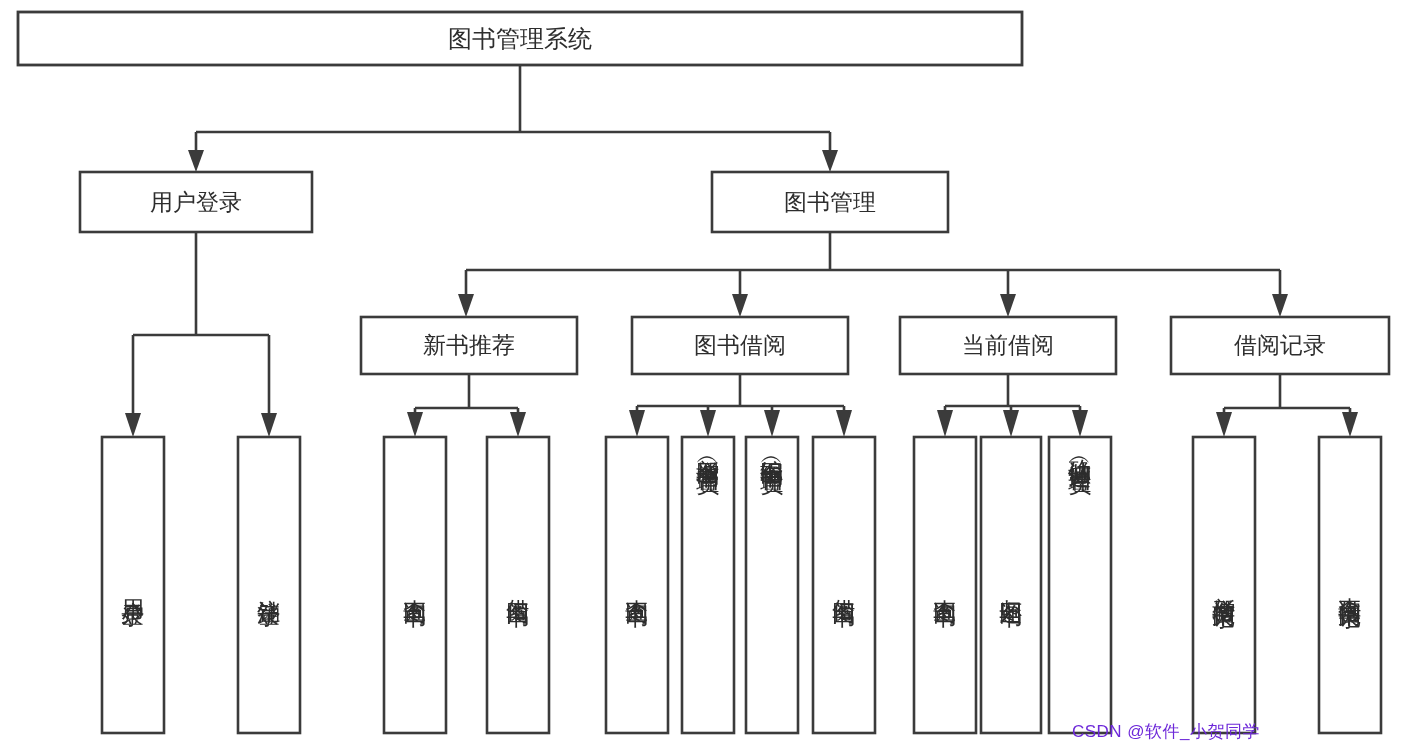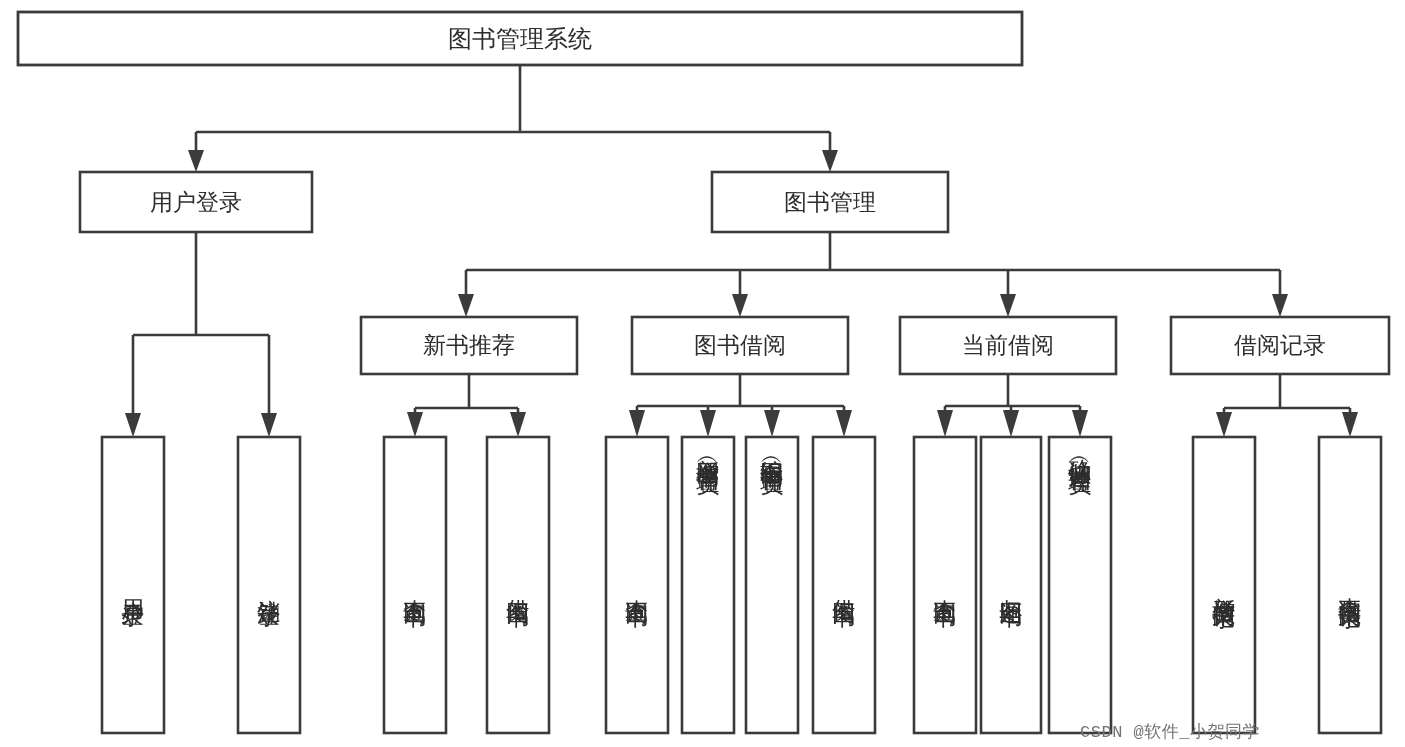--- a/index.html
+++ b/index.html
@@ -71,23 +71,23 @@
     line-height: 1.16;
     letter-spacing: 2px;
     color: #2d2d2d;
     white-space: nowrap;
     text-align: center;
   }
   .watermark {
     position: absolute;
     right: 8px;
     bottom: 4px;
-    font-family: Liberation Mono, monospace;
+    font-family: Liberation Sans, sans-serif;
     font-size: 17px;
-    color: #737373;
+    color: #6d28d9;
     letter-spacing: 0.5px;
     white-space: nowrap;
   }
 </style>
 </head>
 <body>
 
 <div id="diagram-root">
 
   <svg class="diagram-canvas" viewBox="0 0 1405 747" xmlns="http://www.w3.org/2000/svg">

